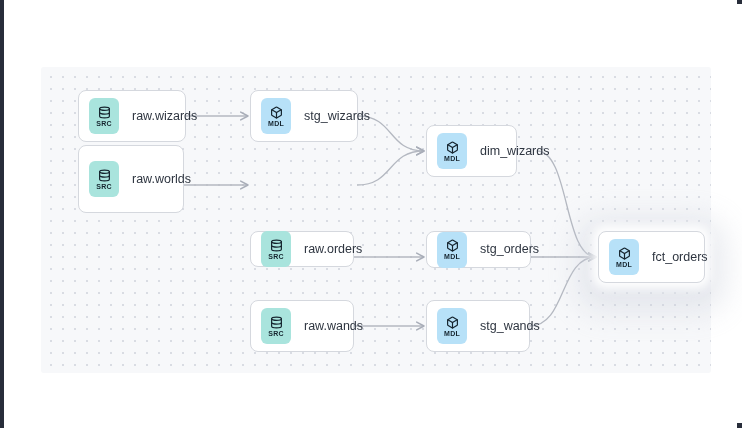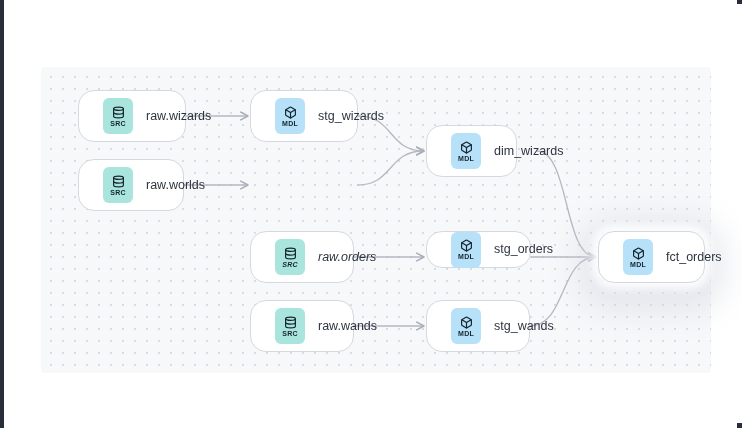--- a/index.html
+++ b/index.html
@@ -41,24 +41,24 @@
   .edges-layer {
     position: absolute; left: 0; top: 0;
     width: 100%; height: 100%;
   }
 
   .node {
     position: absolute;
     box-sizing: border-box;
     background: #ffffff;
     border: 1px solid #d5d8de;
-    border-radius: 16px;
+    border-radius: 8px;
     display: flex;
     align-items: center;
-    padding-left: 24px;
+    padding-left: 10px;
     gap: 13px;
   }
   .node.highlighted {
     box-shadow: 0 0 10px 6px rgba(255,255,255,0.95),
                 0 8px 30px 20px rgba(203,209,220,0.45);
   }
 
   .badge {
     width: 30px; height: 36px;
     border-radius: 6px;
@@ -133,21 +133,21 @@
           <svg width="13" height="13" viewBox="0 0 24 24" fill="none" stroke="#15242e" stroke-width="2.2" stroke-linecap="round" stroke-linejoin="round">
             <path d="M21 16V8a2 2 0 0 0-1-1.73l-7-4a2 2 0 0 0-2 0l-7 4A2 2 0 0 0 3 8v8a2 2 0 0 0 1 1.73l7 4a2 2 0 0 0 2 0l7-4A2 2 0 0 0 21 16z"></path>
             <polyline points="3.27 6.96 12 12.01 20.73 6.96"></polyline>
             <line x1="12" y1="22.08" x2="12" y2="12"></line>
           </svg>
         </span>
       <span class="badge-type">MDL</span>
     </div>
     <span class="node-label">stg_wizards</span>
   </div>
-    <div class="node" style="left: 37px; top: 92px; width: 106px; height: 52px; align-items: center;">
+    <div class="node" style="left: 37px; top: 78px; width: 106px; height: 68px; align-items: center;">
     <div class="badge src">
       <span class="badge-icon">
           <svg width="13" height="13" viewBox="0 0 24 24" fill="none" stroke="#15242e" stroke-width="2.2" stroke-linecap="round" stroke-linejoin="round">
             <ellipse cx="12" cy="5" rx="9" ry="3"></ellipse>
             <path d="M21 12c0 1.66-4 3-9 3s-9-1.34-9-3"></path>
             <path d="M3 5v14c0 1.66 4 3 9 3s9-1.34 9-3V5"></path>
           </svg>
         </span>
       <span class="badge-type">SRC</span>
     </div>
@@ -159,21 +159,21 @@
           <svg width="13" height="13" viewBox="0 0 24 24" fill="none" stroke="#15242e" stroke-width="2.2" stroke-linecap="round" stroke-linejoin="round">
             <path d="M21 16V8a2 2 0 0 0-1-1.73l-7-4a2 2 0 0 0-2 0l-7 4A2 2 0 0 0 3 8v8a2 2 0 0 0 1 1.73l7 4a2 2 0 0 0 2 0l7-4A2 2 0 0 0 21 16z"></path>
             <polyline points="3.27 6.96 12 12.01 20.73 6.96"></polyline>
             <line x1="12" y1="22.08" x2="12" y2="12"></line>
           </svg>
         </span>
       <span class="badge-type">MDL</span>
     </div>
     <span class="node-label">dim_wizards</span>
   </div>
-    <div class="node" style="left: 209px; top: 164px; width: 104px; height: 52px; font-style: italic;">
+    <div class="node" style="left: 209px; top: 164px; width: 104px; height: 36px;">
     <div class="badge src">
       <span class="badge-icon">
           <svg width="13" height="13" viewBox="0 0 24 24" fill="none" stroke="#15242e" stroke-width="2.2" stroke-linecap="round" stroke-linejoin="round">
             <ellipse cx="12" cy="5" rx="9" ry="3"></ellipse>
             <path d="M21 12c0 1.66-4 3-9 3s-9-1.34-9-3"></path>
             <path d="M3 5v14c0 1.66 4 3 9 3s9-1.34 9-3V5"></path>
           </svg>
         </span>
       <span class="badge-type">SRC</span>
     </div>

